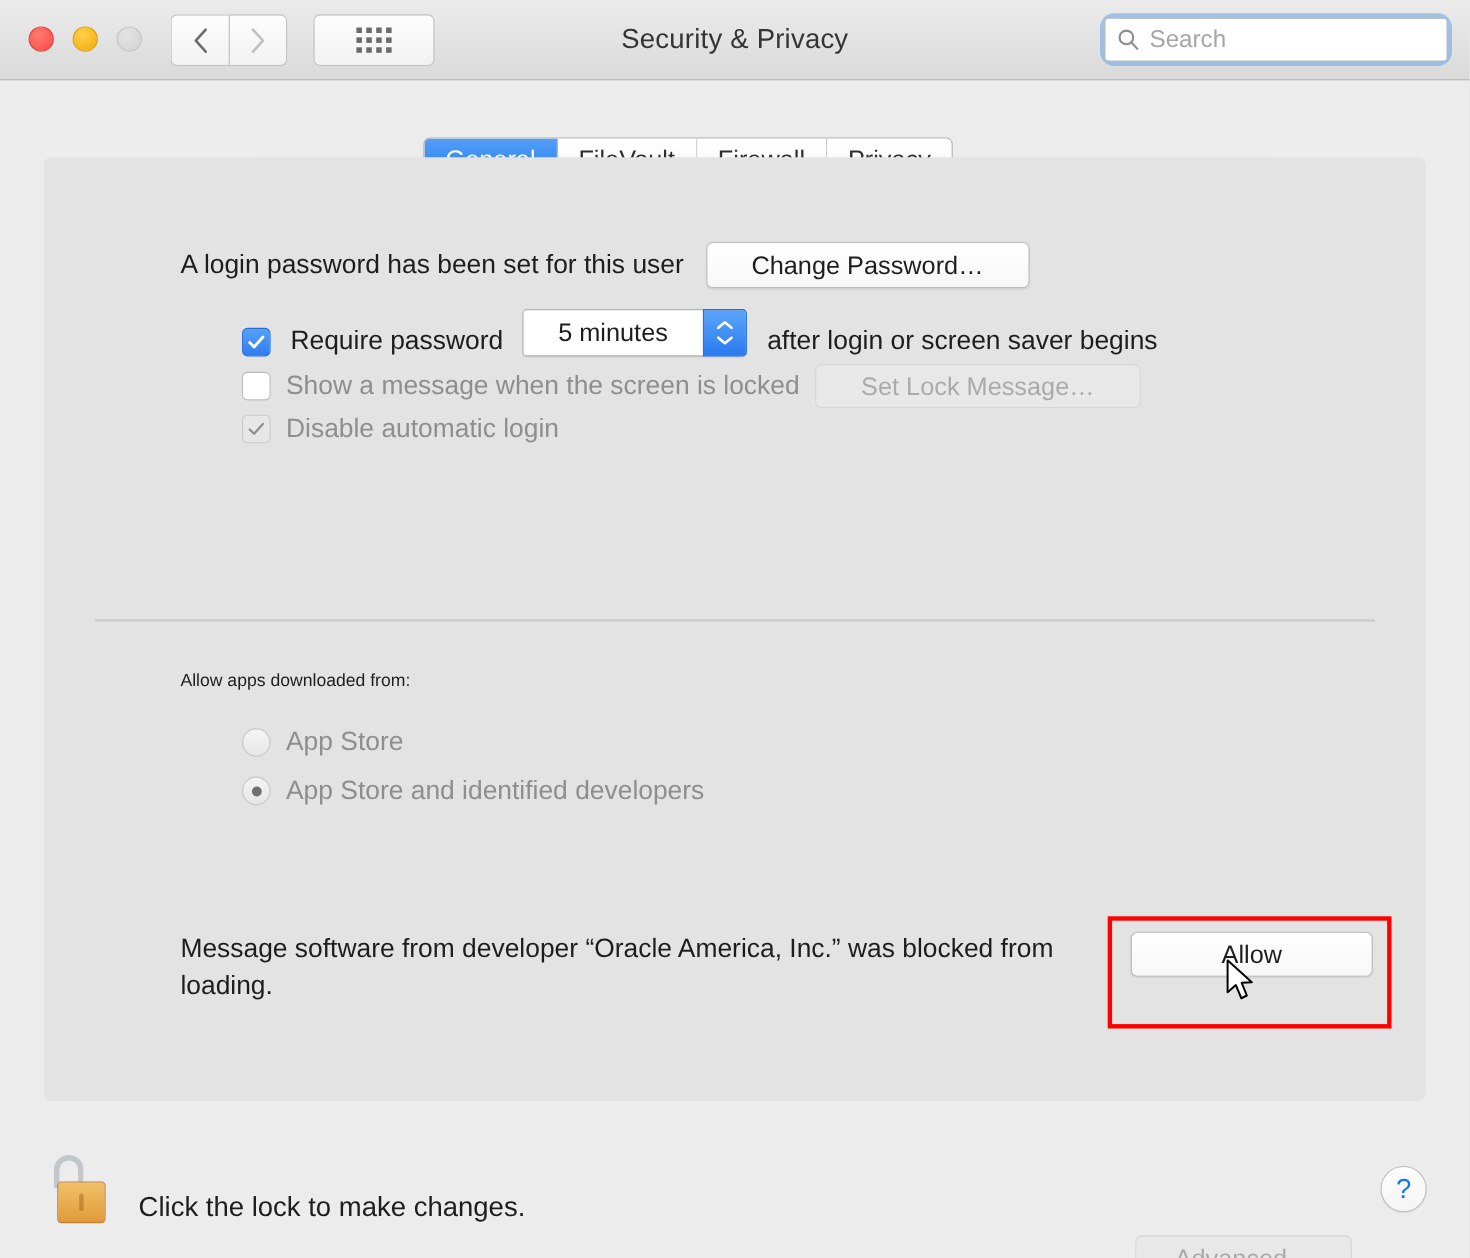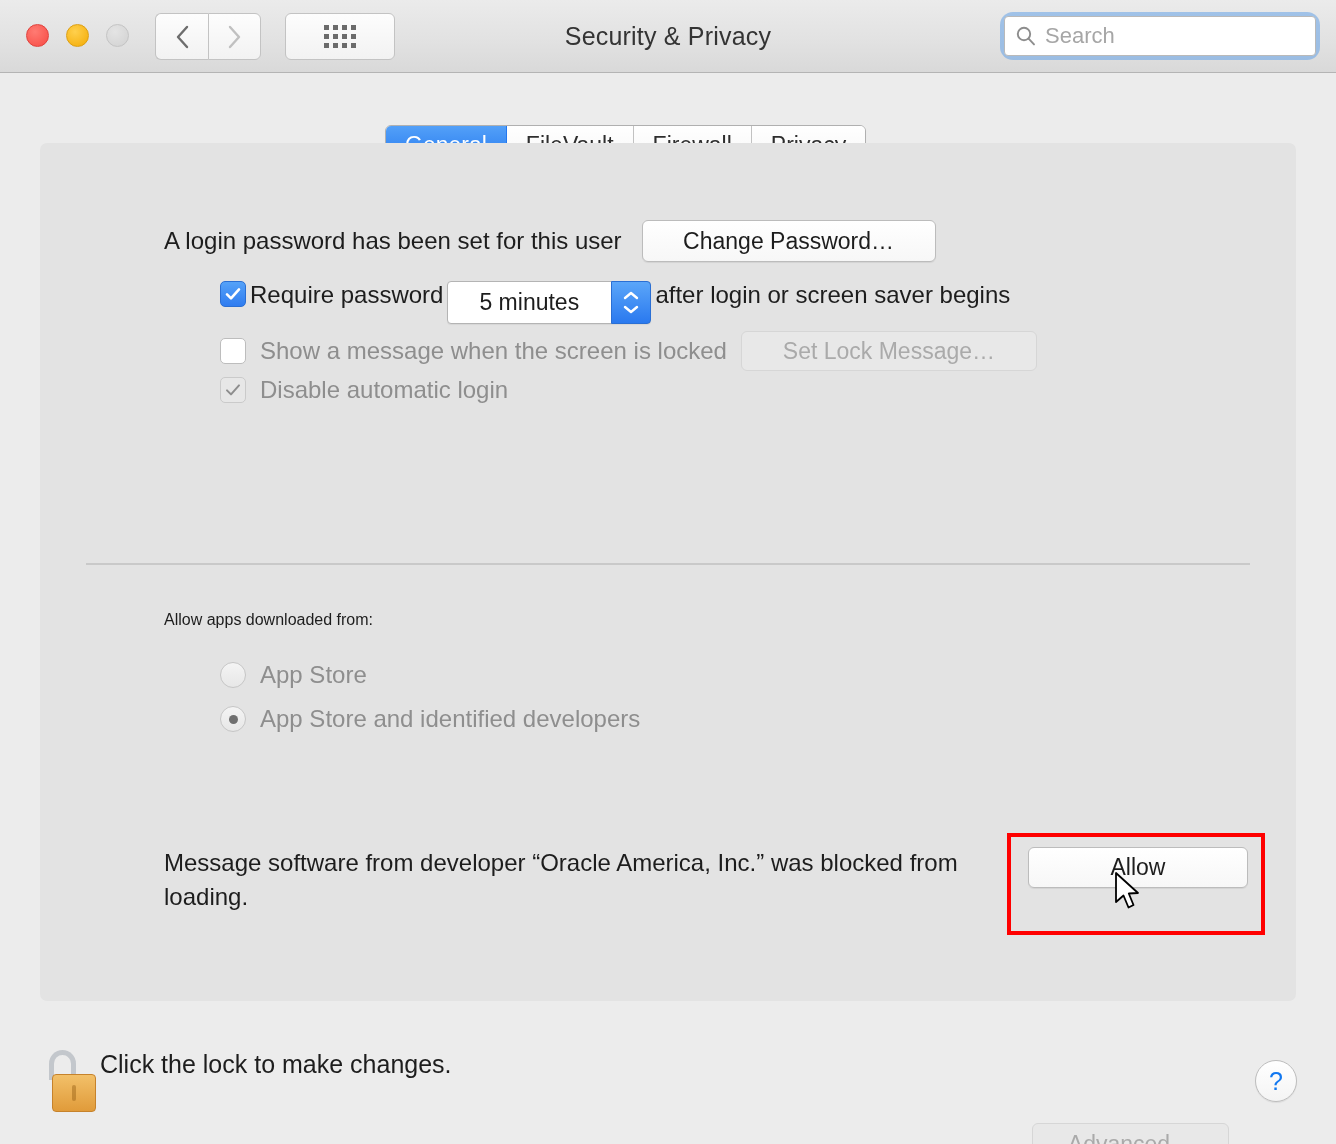--- a/index.html
+++ b/index.html
@@ -174,22 +174,22 @@
     border-color: #d6d6d6;
     color: #aaaaaa;
     box-shadow: none;
   }
 
   #change-password-button { width: 294px; height: 42px; }
 
   .row-req {
     position: absolute;
     left: 180px; top: 138px;
-    display: flex; align-items: flex-start;
-    gap: 4px;
+    display: flex; align-items: flex-end;
+    gap: 18px;
   }
   .cbx {
     width: 26px; height: 26px;
     border-radius: 5px;
     box-sizing: border-box;
     display: flex; align-items: center; justify-content: center;
     flex: none;
   }
   .cbx.on {
     background: linear-gradient(to bottom, #55a2f8, #2f7cf0);
@@ -298,21 +298,21 @@
   #allow-button {
     position: absolute;
     left: 988px; top: 704px;
     width: 220px; height: 41px;
   }
 
   
   .lock-area {
     position: absolute;
     left: 48px; top: 1050px;
-    display: flex; align-items: flex-start; 
+    display: flex; align-items: flex-end; gap: 26px;
   }
   .lock-icon { width: 52px; height: 62px; position: relative; }
   .lock-body {
     position: absolute;
     left: 4px; bottom: 0;
     width: 44px; height: 38px;
     border-radius: 4px;
     background: linear-gradient(to bottom, #f2c069, #e09b3a);
     border: 1px solid #c6822b;
     box-sizing: border-box;

